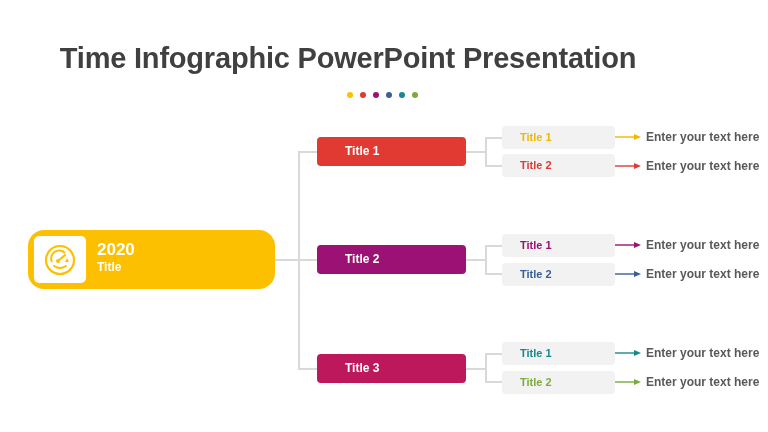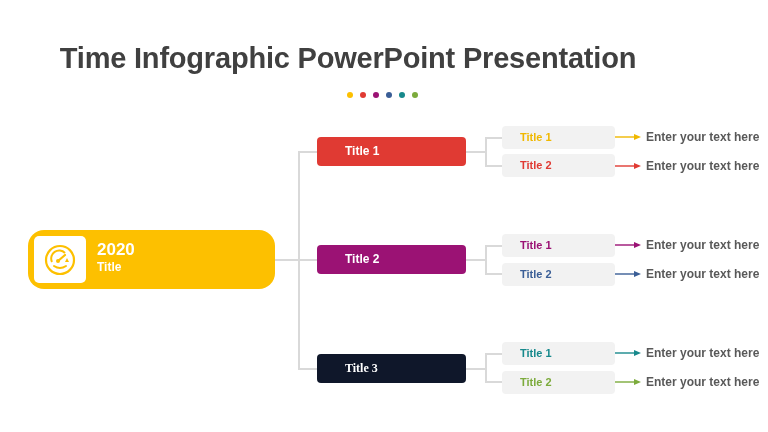--- a/index.html
+++ b/index.html
@@ -83,21 +83,21 @@
       <circle cx="15" cy="18" r="2" fill="#fdc000"></circle>
       <path d="M24 15 L26 19 L22 19 Z" fill="#fdc000"></path>
     </svg>
   </div>
   <div class="year">2020</div>
   <div class="sub">Title</div>
 </div>
 
 <div class="mid" style="top:137px; background:#e03a33;">Title 1</div>
 <div class="mid" style="top:245px; background:#9b1274;">Title 2</div>
-<div class="mid" style="top:354px; background:#0f172a;font-family:Liberation Serif, serif;">Title 3</div>
+<div class="mid" style="top:354px; background:#be185d;">Title 3</div>
 
 <div class="leaf" style="top:126px; color:#f0b800;">Title 1</div>
 <div class="leaf" style="top:154px; color:#e03a33;">Title 2</div>
 
 <div class="leaf" style="top:234px; color:#9b1274;">Title 1</div>
 <div class="leaf" style="top:263px; color:#3a5e96;">Title 2</div>
 
 <div class="leaf" style="top:342px; color:#17898c;">Title 1</div>
 <div class="leaf" style="top:371px; color:#7cab3c;">Title 2</div>
 

